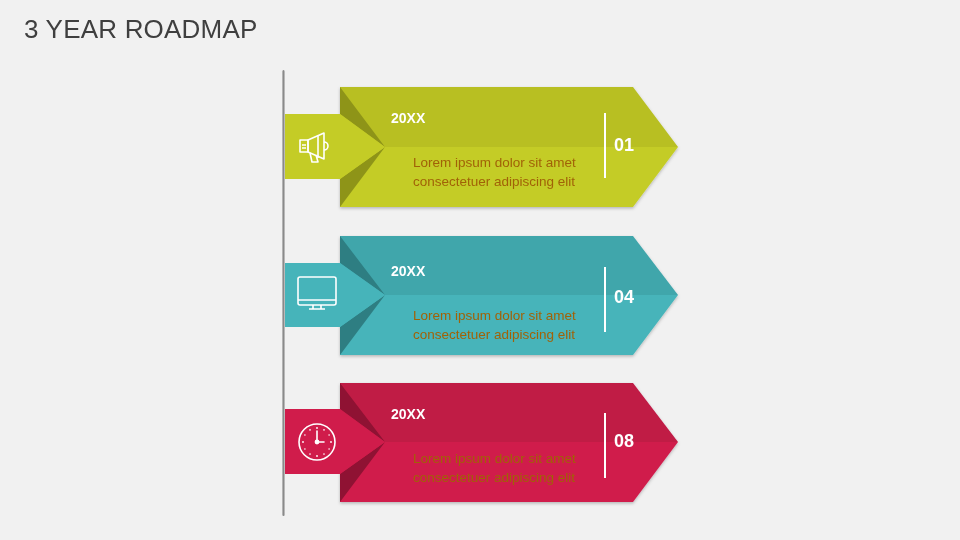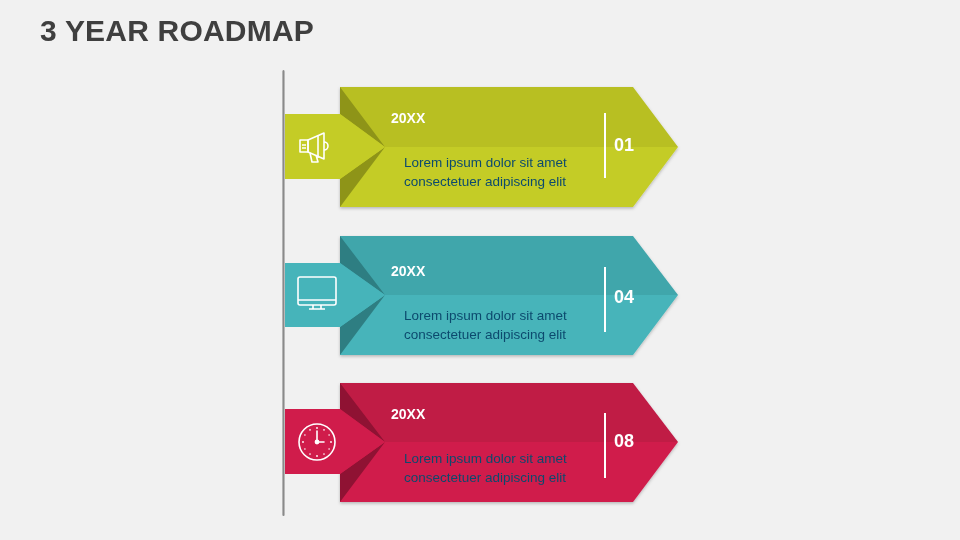--- a/index.html
+++ b/index.html
@@ -3,38 +3,38 @@
   <meta charset="utf-8">
   <style>
     html, body { margin: 0; padding: 0; }
     body {
       width: 960px; height: 540px; overflow: hidden;
       background: #f1f1f1;
       font-family: "Liberation Sans", "DejaVu Sans", sans-serif;
       position: relative;
     }
     .title {
-      position: absolute; left: 40px; top: 14px;
-      font-size: 30px; font-weight: bold; color: #3f3f3f;
+      position: absolute; left: 24px; top: 14px;
+      font-size: 26px; font-weight: normal; color: #3f3f3f;
       letter-spacing: 0.2px;
     }
     .timeline-line {
       position: absolute; left: 282px; top: 70px; width: 3px; height: 446px;
       background: linear-gradient(to right, #c8c8c8, #8a8a8a 50%, #d0d0d0);
       border-radius: 2px;
     }
     .item { position: absolute; left: 0; width: 806px; height: 122px; }
     .item svg.shape { position: absolute; left: 0; top: 0; overflow: visible; }
     .year {
       position: absolute; left: 391px; top: 24px;
       font-size: 14px; font-weight: bold; color: #ffffff;
     }
     .desc {
-      position: absolute; left: 404px; top: 67px; width: 210px;
-      font-size: 13.5px; line-height: 19px; color: #0c4a6e;
+      position: absolute; left: 413px; top: 67px; width: 210px;
+      font-size: 13.5px; line-height: 19px; color: #a16207;
     }
     .divider {
       position: absolute; left: 604px; top: 27px; width: 2px; height: 65px;
       background: #ffffff;
     }
     .num {
       position: absolute; left: 614px; top: 49px;
       font-size: 18px; font-weight: bold; color: #ffffff;
     }
     .icon { position: absolute; left: 296px; top: 40px; width: 42px; height: 42px; }

